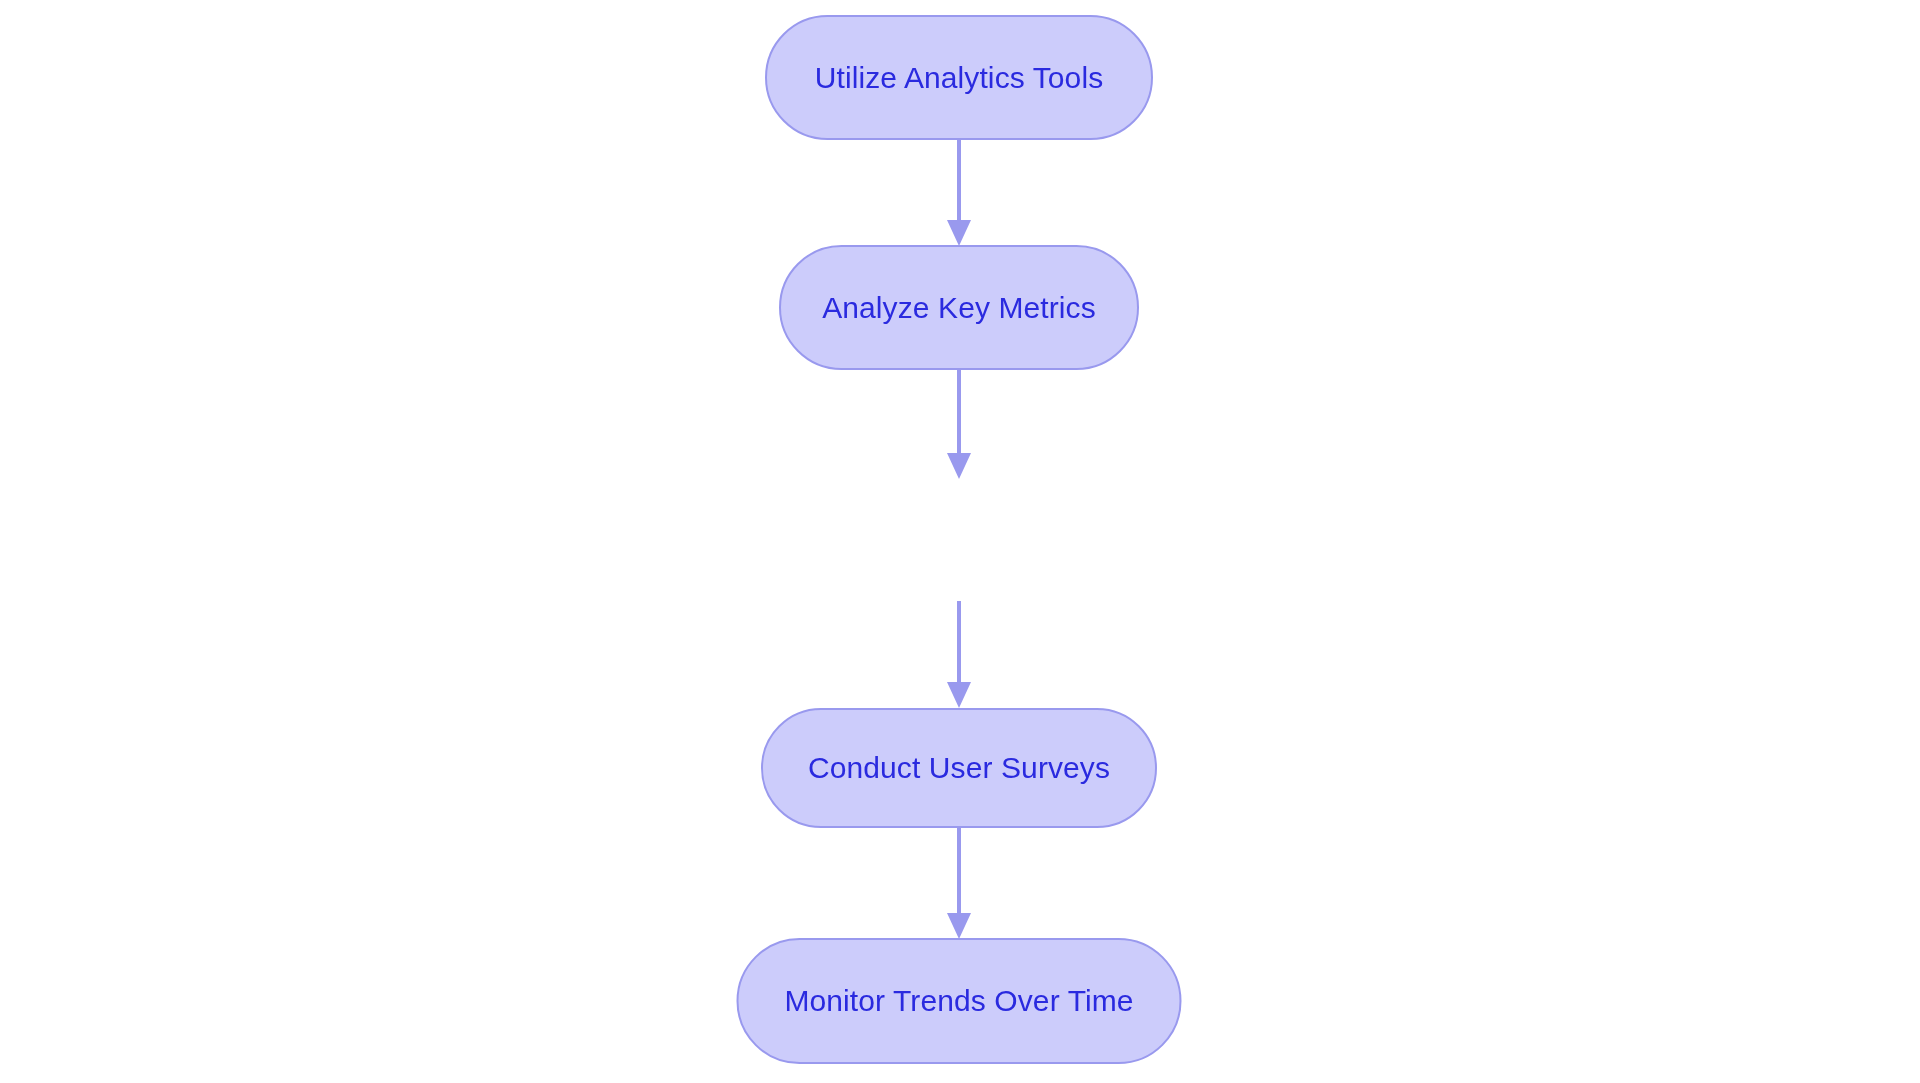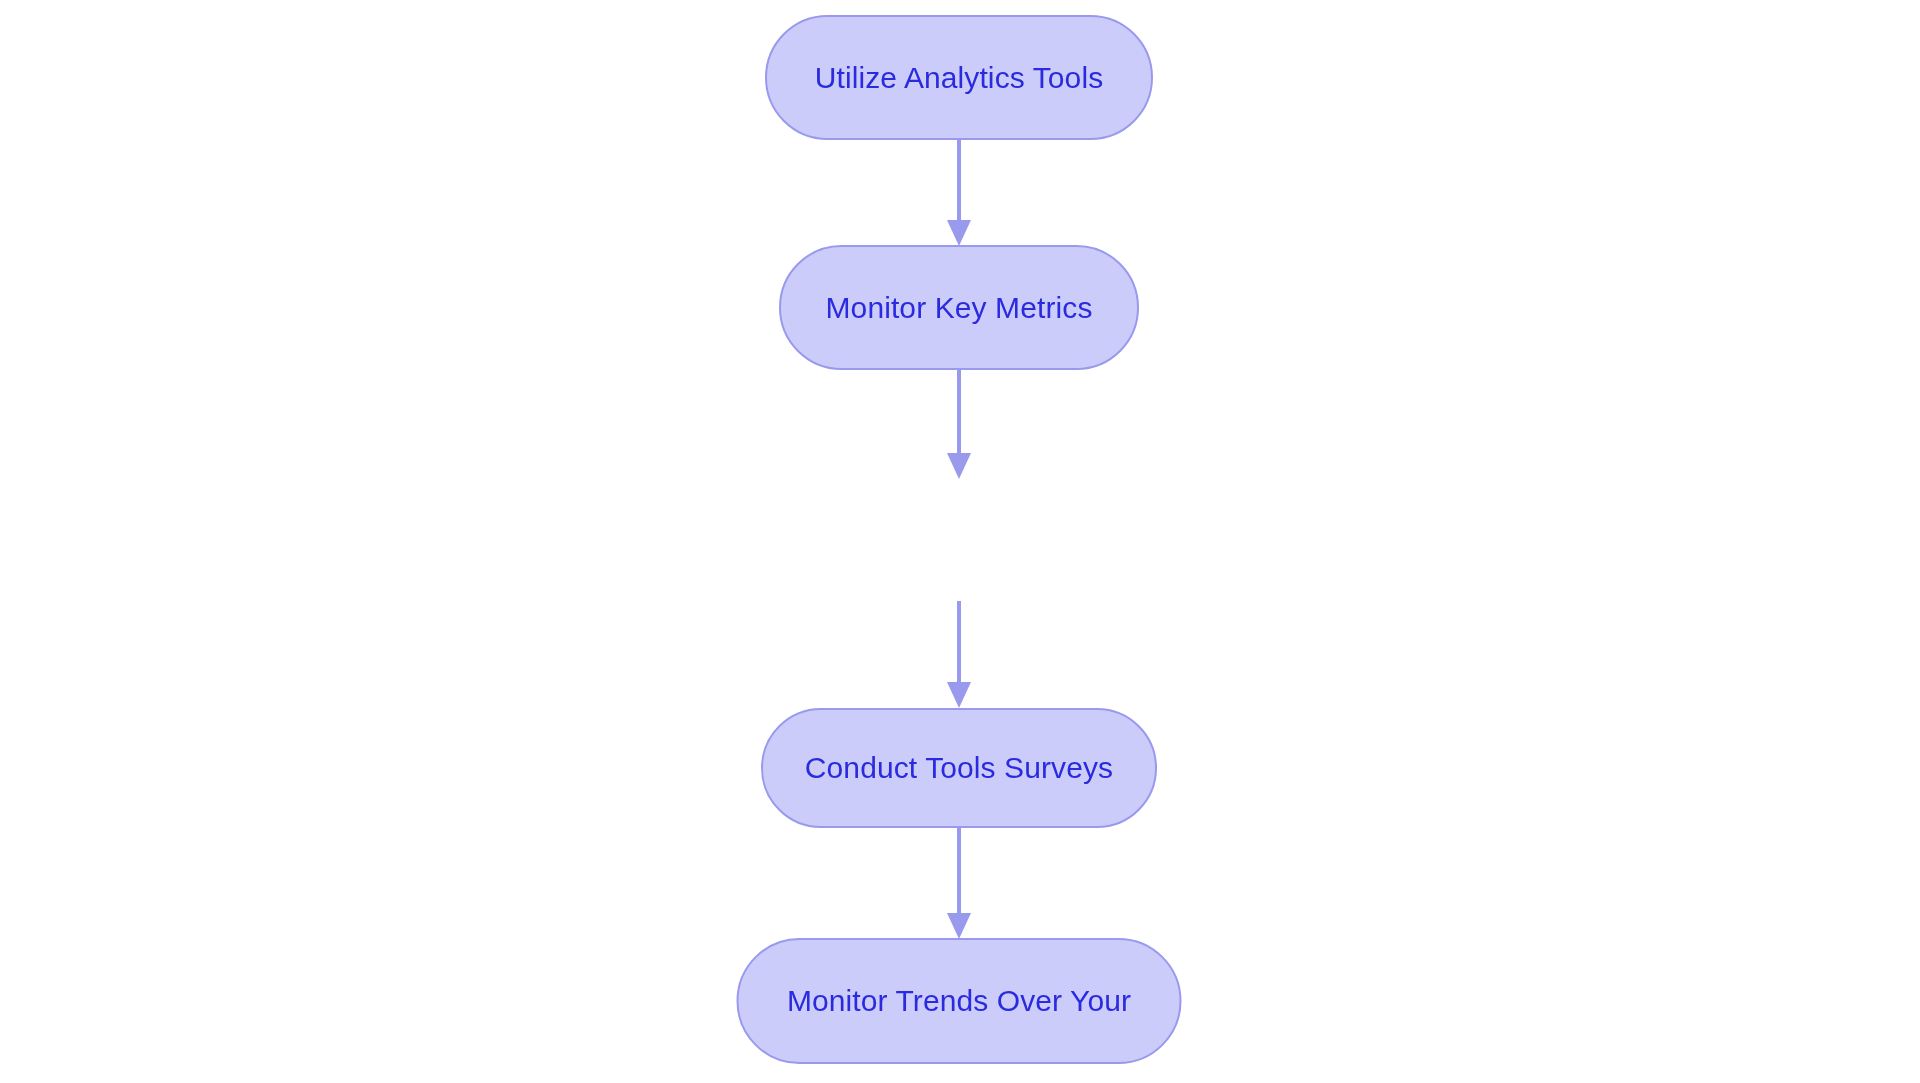--- a/index.html
+++ b/index.html
@@ -105,26 +105,26 @@
     </g>
   </svg>
 
   <div id="node-layer">
 
     <div class="flow-node" id="node-1">
       <span class="flow-node-label">Utilize Analytics Tools</span>
     </div>
 
     <div class="flow-node" id="node-2">
-      <span class="flow-node-label">Monitor Key Metrics</span>
+      <span class="flow-node-label">Analyze Key Metrics</span>
     </div>
 
 
     <div class="flow-node" id="node-4">
-      <span class="flow-node-label">Conduct Tools Surveys</span>
+      <span class="flow-node-label">Conduct User Surveys</span>
     </div>
 
     <div class="flow-node" id="node-5">
-      <span class="flow-node-label">Monitor Trends Over Your</span>
+      <span class="flow-node-label">Monitor Trends Over Time</span>
     </div>
 
   </div>
 </div>
 
 </body></html>

